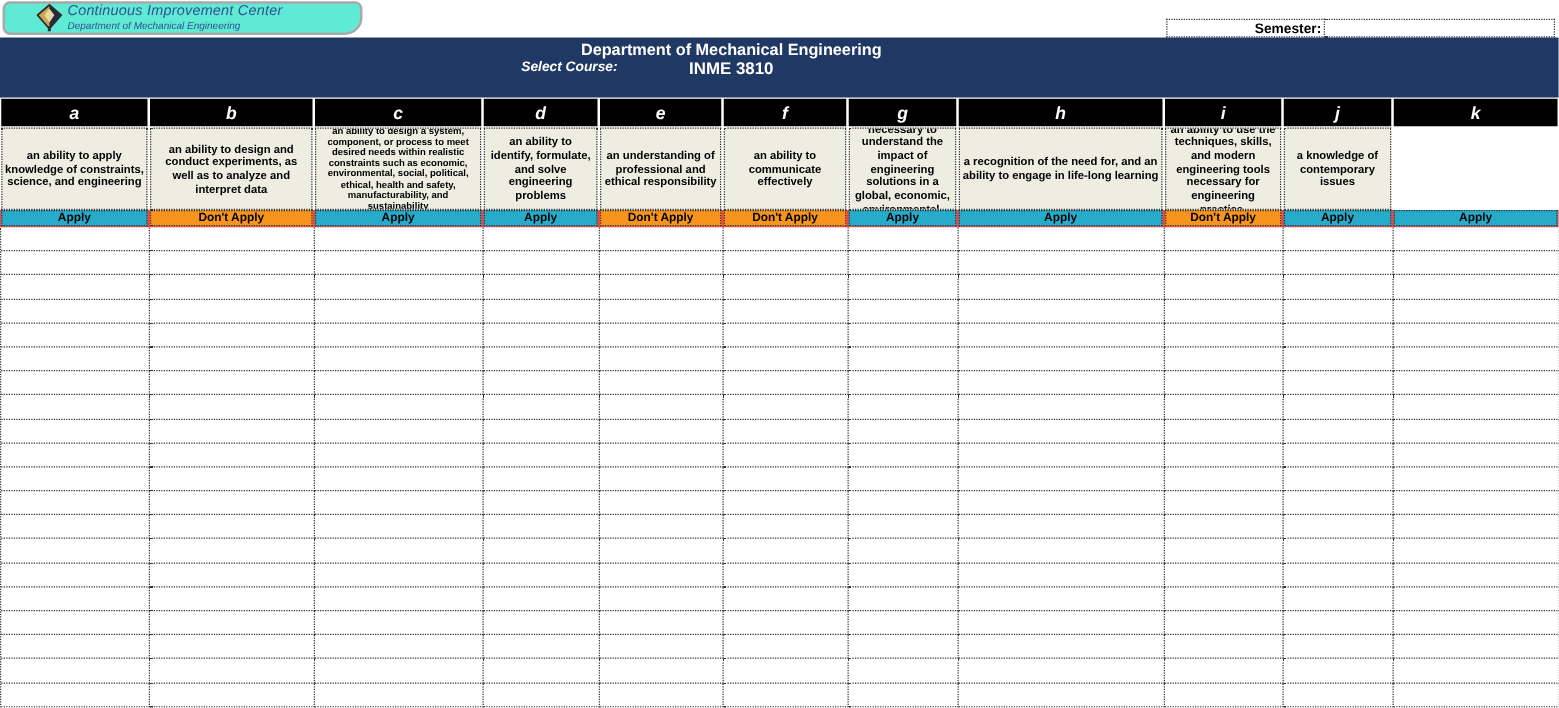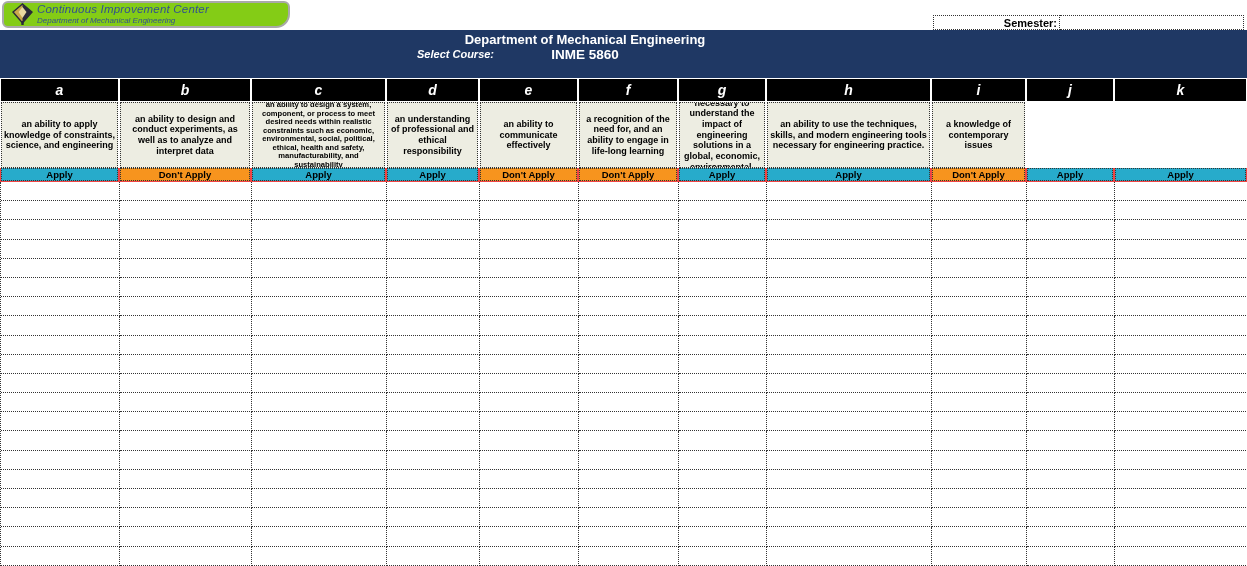--- a/index.html
+++ b/index.html
@@ -13,21 +13,21 @@
   :root {
     --cols: 119px 132px 135px 93px 99px 100px 88px 165px 95px 88px 133px;
     --dot: 1px dotted #333;
   }
 
   
   .topbar { position: relative; height: 30px; background: #fff; }
   .logo-box {
     position: absolute; left: 2px; top: 1px; width: 288px; height: 27px;
     border: 2px solid #a9a9a9; border-radius: 6px 6px 14px 6px;
-    background: #84cc16; display: flex; align-items: center; padding-left: 8px;
+    background: #5eead4; display: flex; align-items: center; padding-left: 25px;
   }
   .logo-icon { width: 21px; height: 23px; margin-right: 4px; flex: 0 0 auto; }
   .logo-text { line-height: 1; }
   .logo-title { font-style: italic; font-size: 11.5px; color: #33518e; letter-spacing: 0.2px; }
   .logo-sub { font-style: italic; font-size: 8px; color: #33518e; margin-top: 1px; }
 
   .hdr-fields { position: absolute; right: 3px; top: 15px; border-collapse: collapse; }
   .hdr-fields td { border: var(--dot); height: 14px; padding: 0 2px; }
   .hdr-label { width: 126px; text-align: right; font-weight: bold; font-size: 11px; color: #000; }
   .hdr-value { width: 184px; background: #fff; font-size: 11px; }
@@ -107,21 +107,21 @@
     </tr>
   </tbody>
     </table>
 </div>
 
 <div class="titlebar">
   <div class="title-center">
     <div class="title-line1">Department of Mechanical Engineering</div>
     <div class="title-line3">
       <span class="select-course">Select Course:</span>
-      <div class="course-code">INME 5860</div>
+      <div class="course-code">INME 3810</div>
     </div>
   </div>
 </div>
 
 <div class="letters-row">
     <div class="letter-cell">a</div>
     <div class="letter-cell">b</div>
     <div class="letter-cell">c</div>
     <div class="letter-cell">d</div>
     <div class="letter-cell">e</div>
@@ -129,24 +129,25 @@
     <div class="letter-cell">g</div>
     <div class="letter-cell">h</div>
     <div class="letter-cell">i</div>
     <div class="letter-cell">j</div>
     <div class="letter-cell">k</div>
   </div>
 <div class="desc-row">
     <div class="desc-cell">an ability to apply knowledge of constraints, science, and engineering</div>
     <div class="desc-cell">an ability to design and conduct experiments, as well as to analyze and interpret data</div>
     <div class="desc-cell small">an ability to design a system, component, or process to meet desired needs within realistic constraints such as economic, environmental, social, political, ethical, health and safety, manufacturability, and sustainability</div>
+    <div class="desc-cell">an ability to identify, formulate, and solve engineering problems</div>
     <div class="desc-cell">an understanding of professional and ethical responsibility</div>
     <div class="desc-cell">an ability to communicate effectively</div>
+    <div class="desc-cell">the broad education necessary to understand the impact of engineering solutions in a global, economic, environmental, and societal context</div>
     <div class="desc-cell">a recognition of the need for, and an ability to engage in life-long learning</div>
-    <div class="desc-cell">the broad education necessary to understand the impact of engineering solutions in a global, economic, environmental, and societal context</div>
     <div class="desc-cell">an ability to use the techniques, skills, and modern engineering tools necessary for engineering practice.</div>
     <div class="desc-cell">a knowledge of contemporary issues</div>
   </div>
 <div class="status-row">
     <div class="status-cell" style="background: rgb(39, 171, 203);">Apply</div>
     <div class="status-cell" style="background: rgb(247, 148, 30);">Don't Apply</div>
     <div class="status-cell" style="background: rgb(39, 171, 203);">Apply</div>
     <div class="status-cell" style="background: rgb(39, 171, 203);">Apply</div>
     <div class="status-cell" style="background: rgb(247, 148, 30);">Don't Apply</div>
     <div class="status-cell" style="background: rgb(247, 148, 30);">Don't Apply</div>

